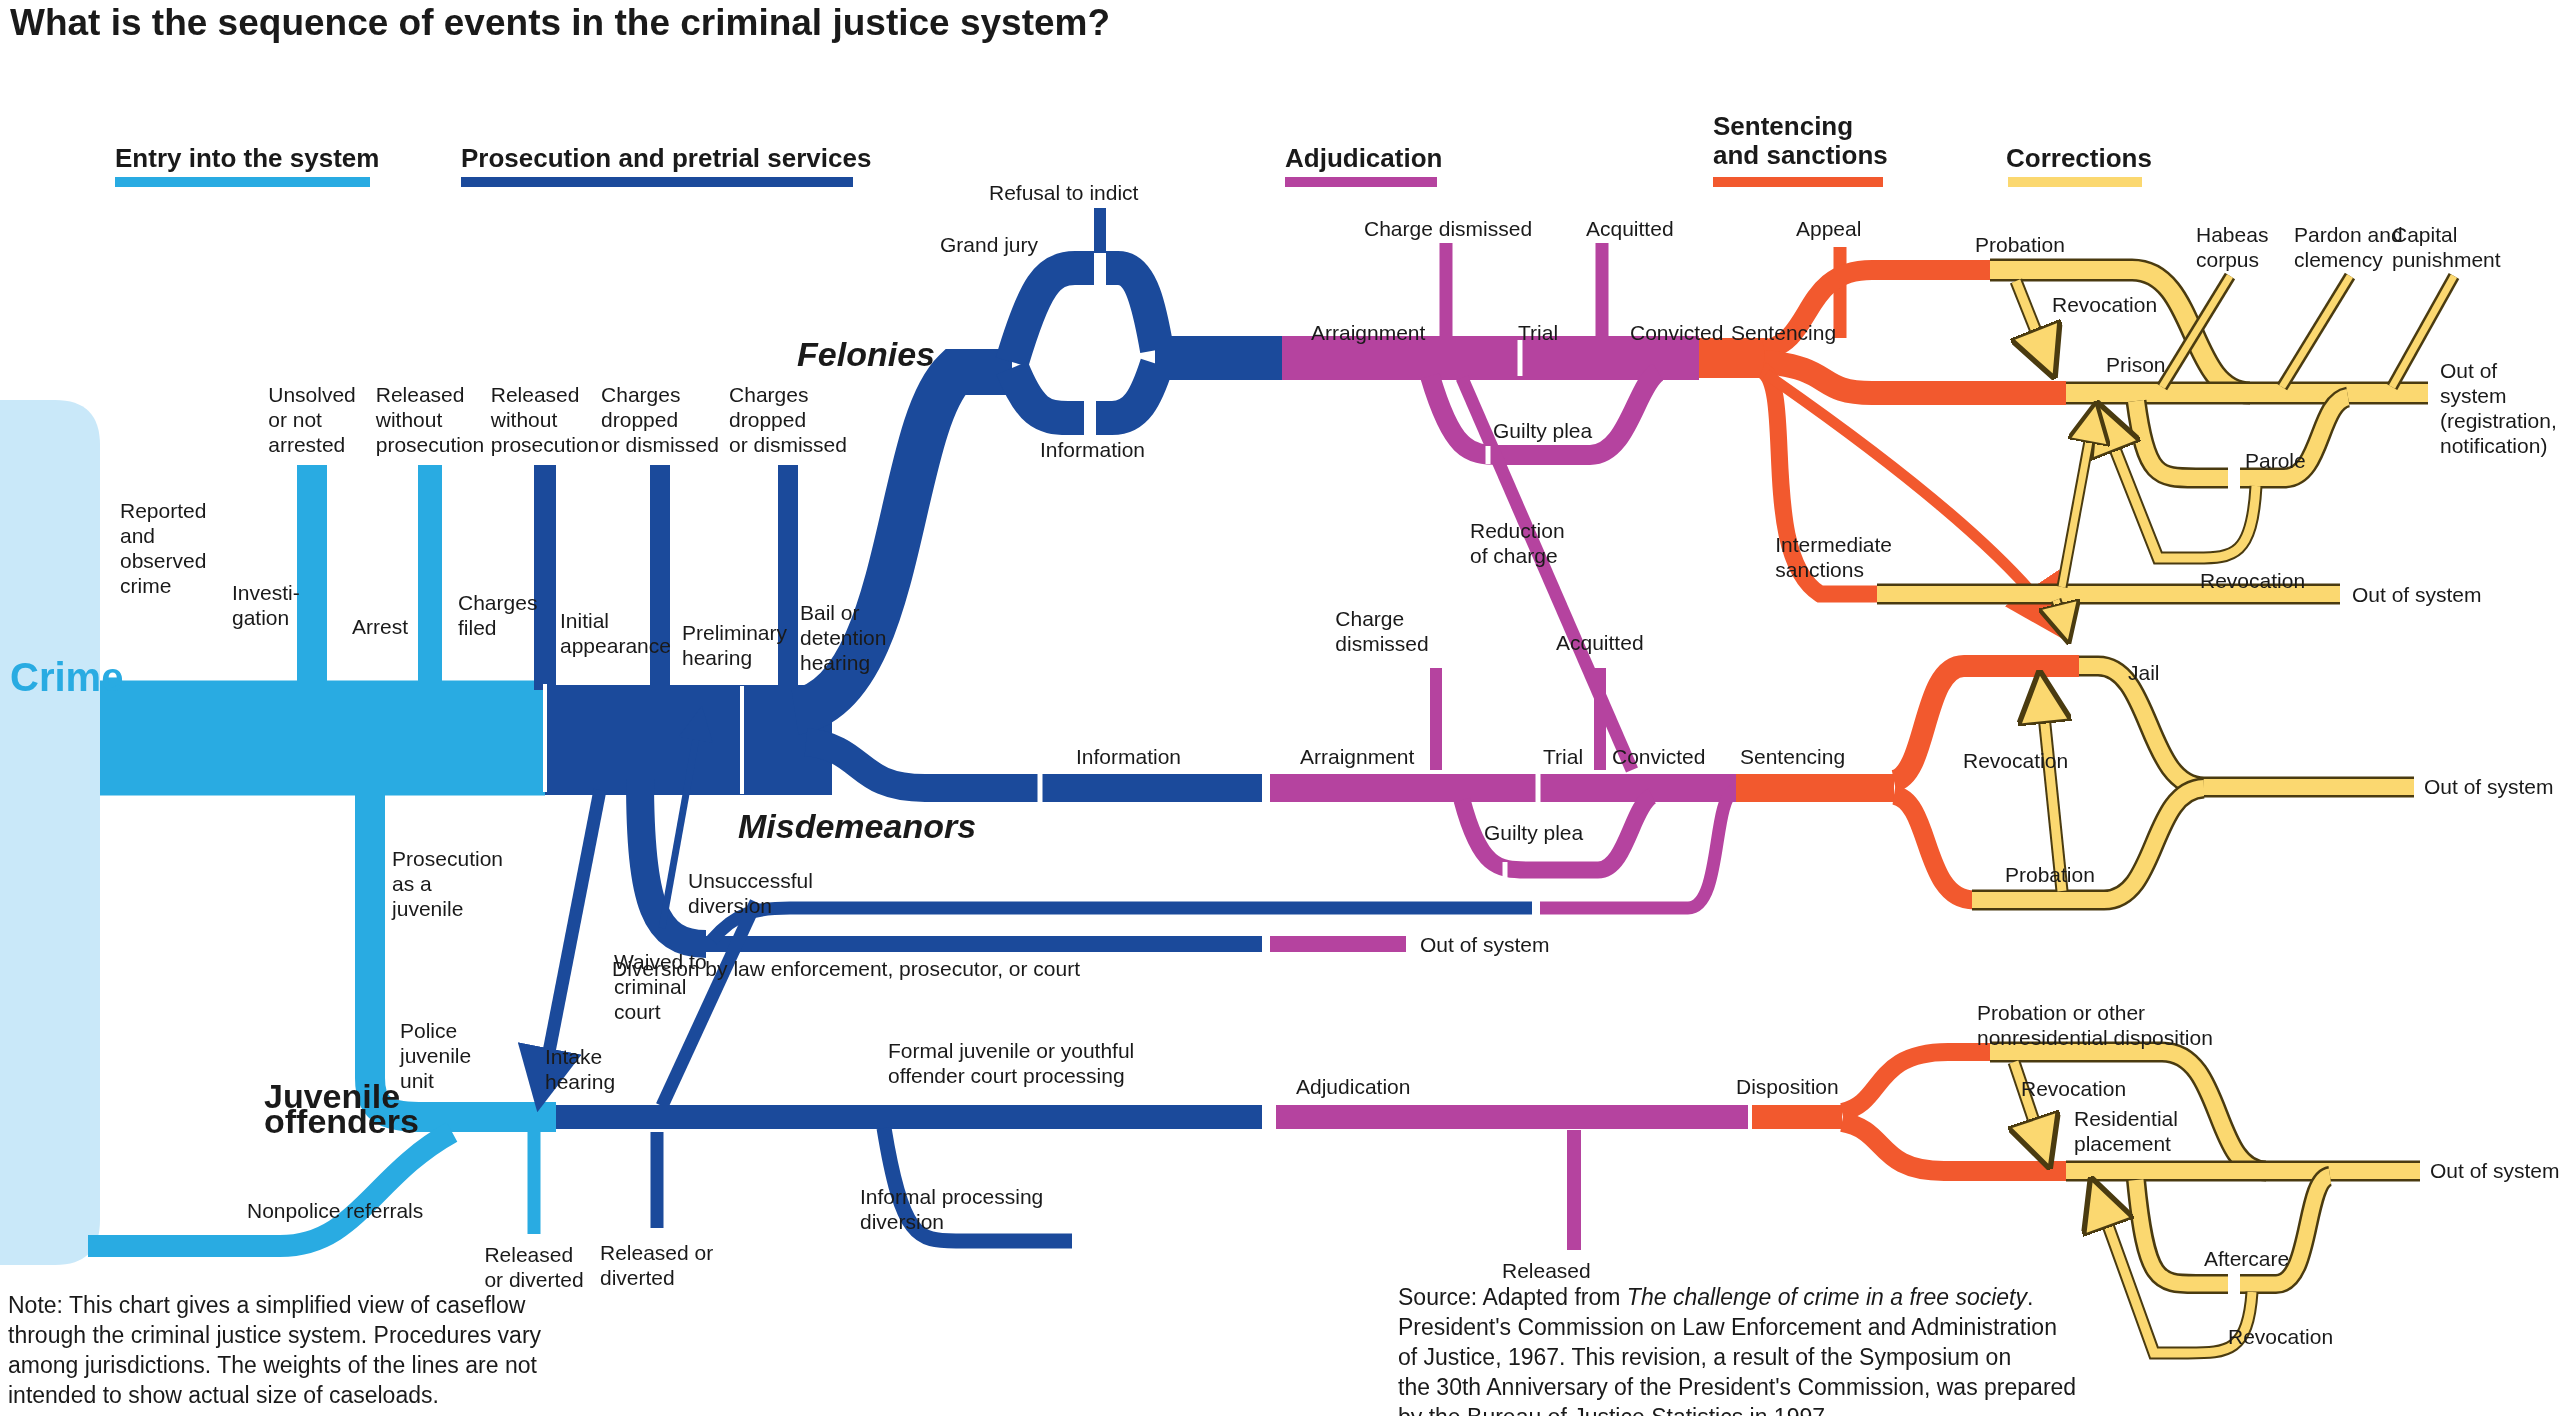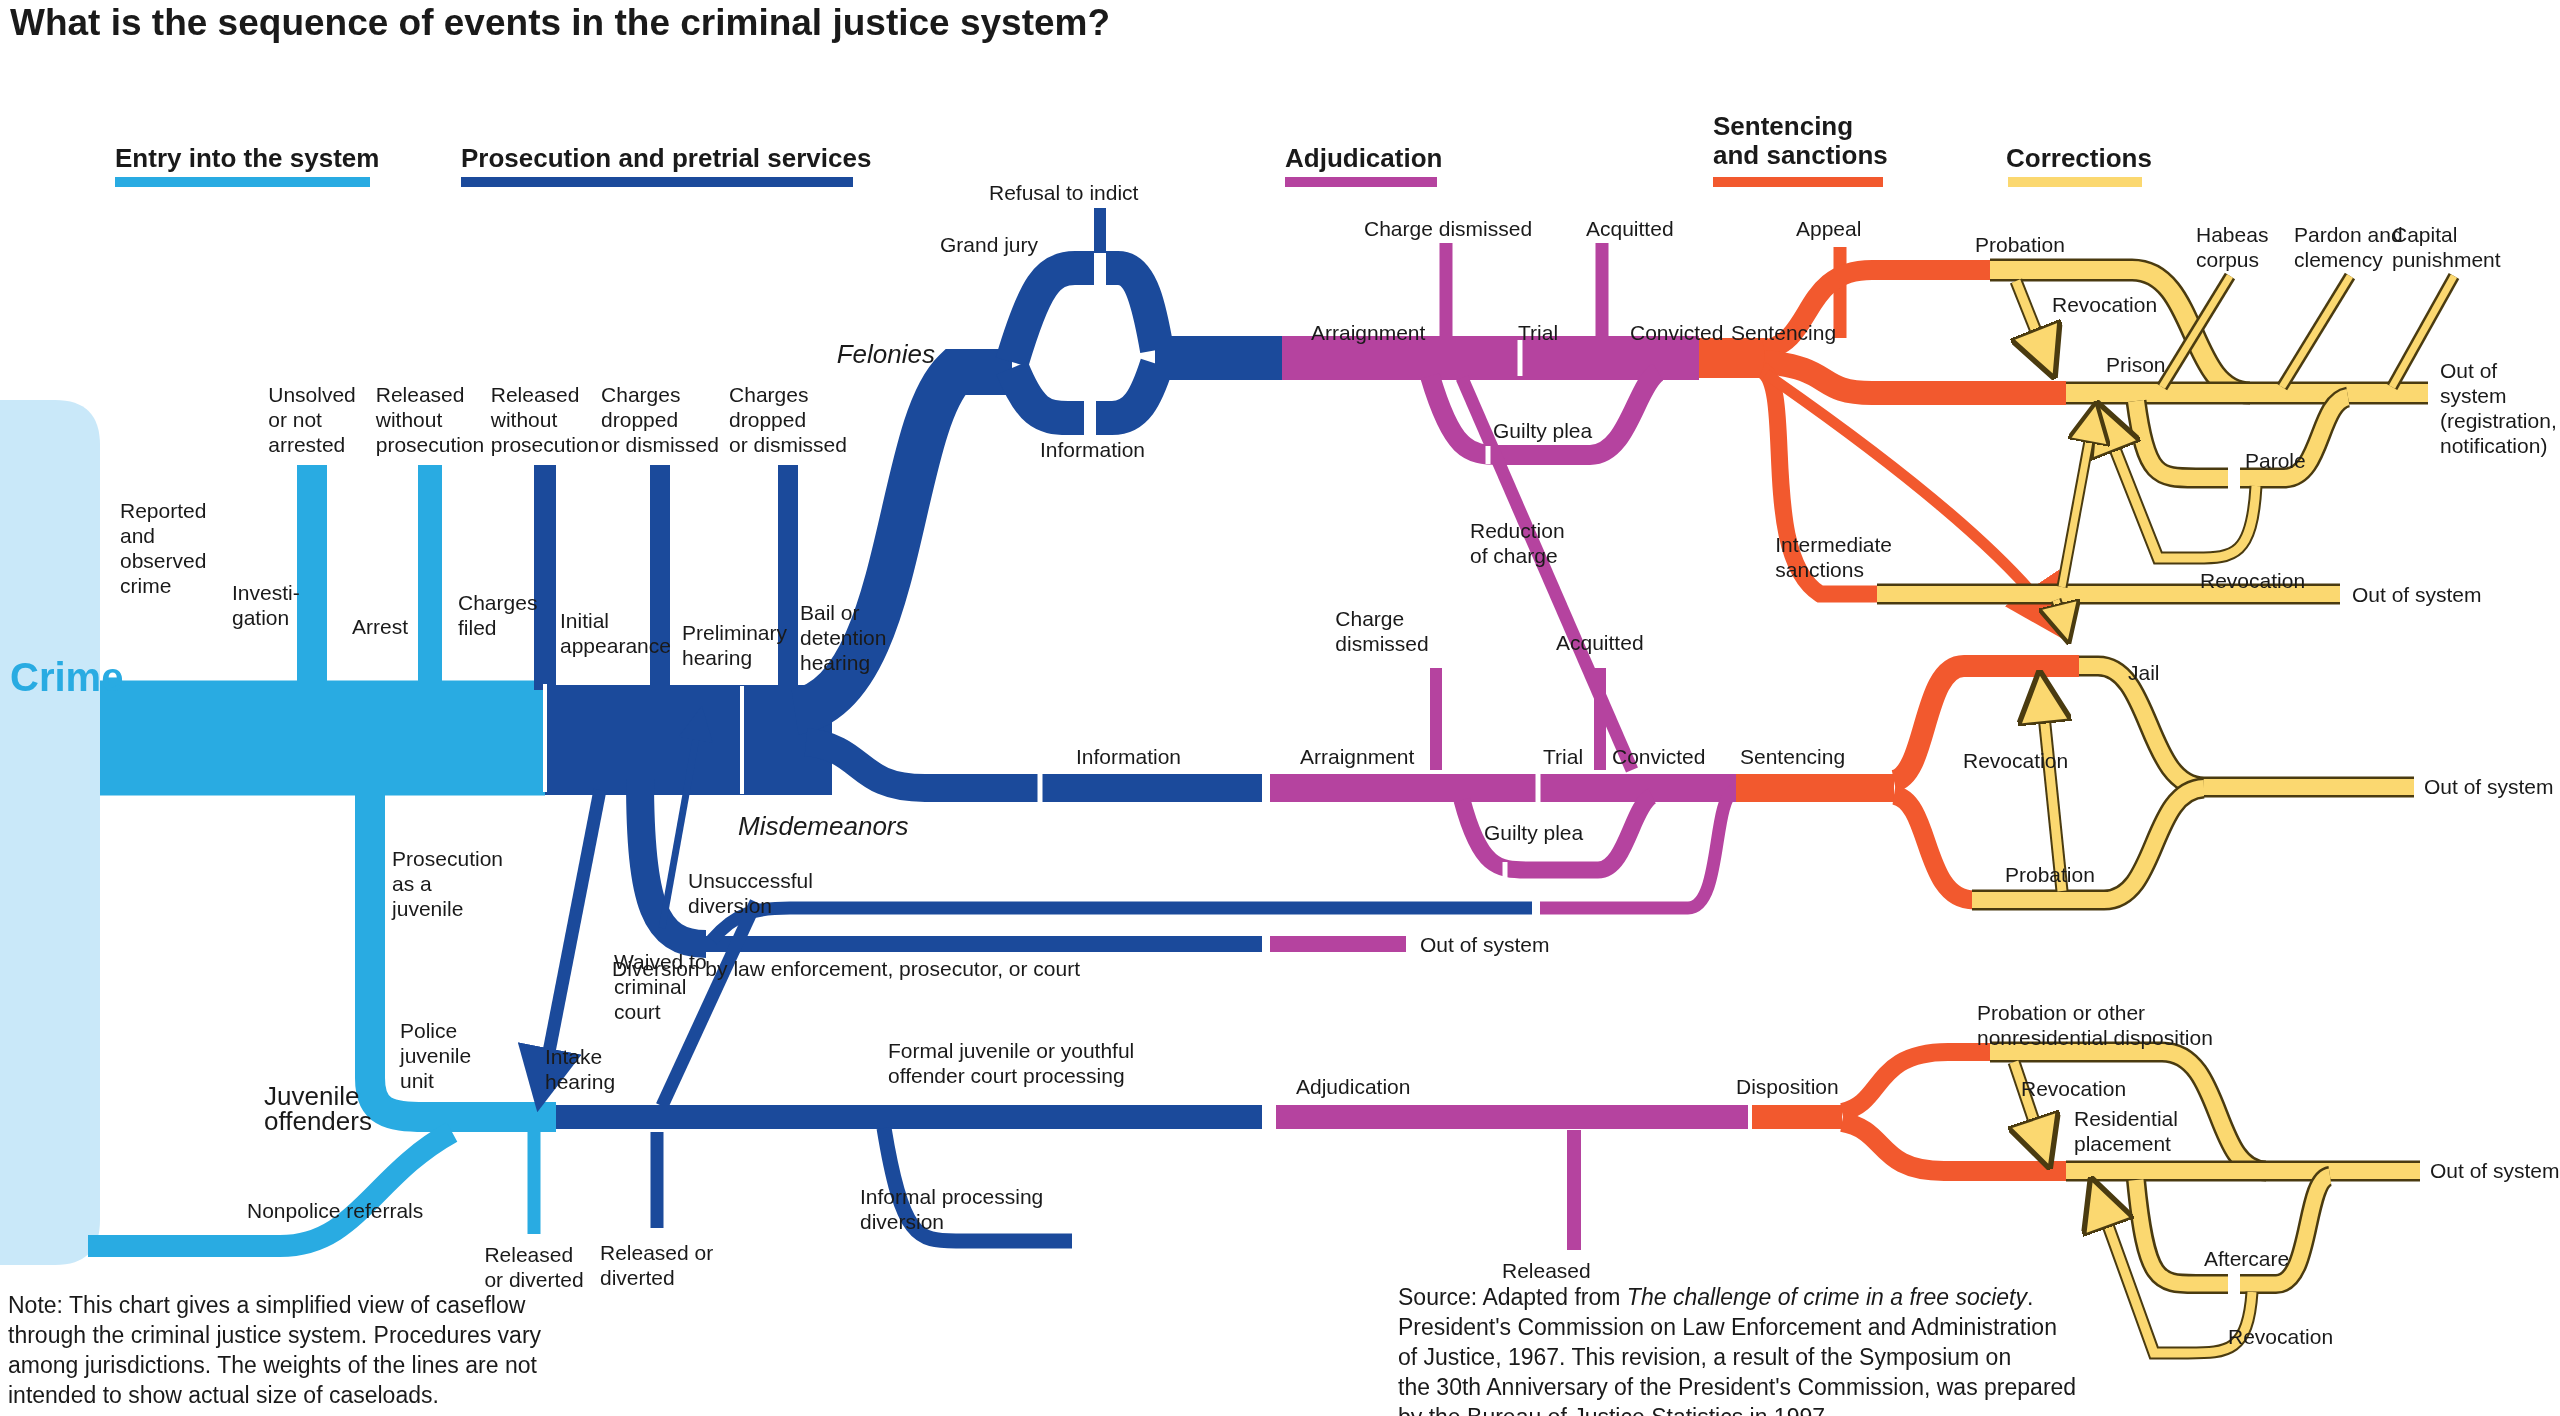--- a/index.html
+++ b/index.html
@@ -4,21 +4,21 @@
 <style>
   html,body{margin:0;padding:0;background:#fff;}
   #stage{position:relative;width:2560px;height:1416px;background:#fff;overflow:hidden;
          font-family:"Liberation Sans",sans-serif;color:#1a1a1a;}
   .lbl{position:absolute;font:21px/25px "Liberation Sans",sans-serif;color:#1a1a1a;white-space:pre-line;}
   .c{transform:translateX(-50%);text-align:left;}
   .r{transform:translateX(-100%);}
   .i{font-style:italic;}
   .title{font-size:37px;font-weight:bold;line-height:42px;}
   .hdr{font-size:26px;font-weight:bold;line-height:29px;}
-  .sect{font-size:26px;font-weight:normal;font-style:italic;}
+  .sect{font-size:34px;font-weight:bold;font-style:italic;}
   .crime{font-size:40px;font-weight:bold;color:var(--light_blue);}
   .note{font-size:23px;line-height:30px;}
   .bar{position:absolute;height:10px;}
   .bar-cyan{background:var(--light_blue);} .bar-dark{background:var(--dark_blue);}
   .bar-purple{background:var(--purple);} .bar-orange{background:var(--orange);}
   .bar-yellow{background:var(--yellow);}
   svg{position:absolute;left:0;top:0;}
   path,use{fill:none;}
   .fl{stroke:var(--light_blue);} .fd{stroke:var(--dark_blue);} .fp{stroke:var(--purple);}
   .fo{stroke:var(--orange);} .fy{stroke:var(--yellow);} .fyc{stroke:var(--yellow_outline);}

